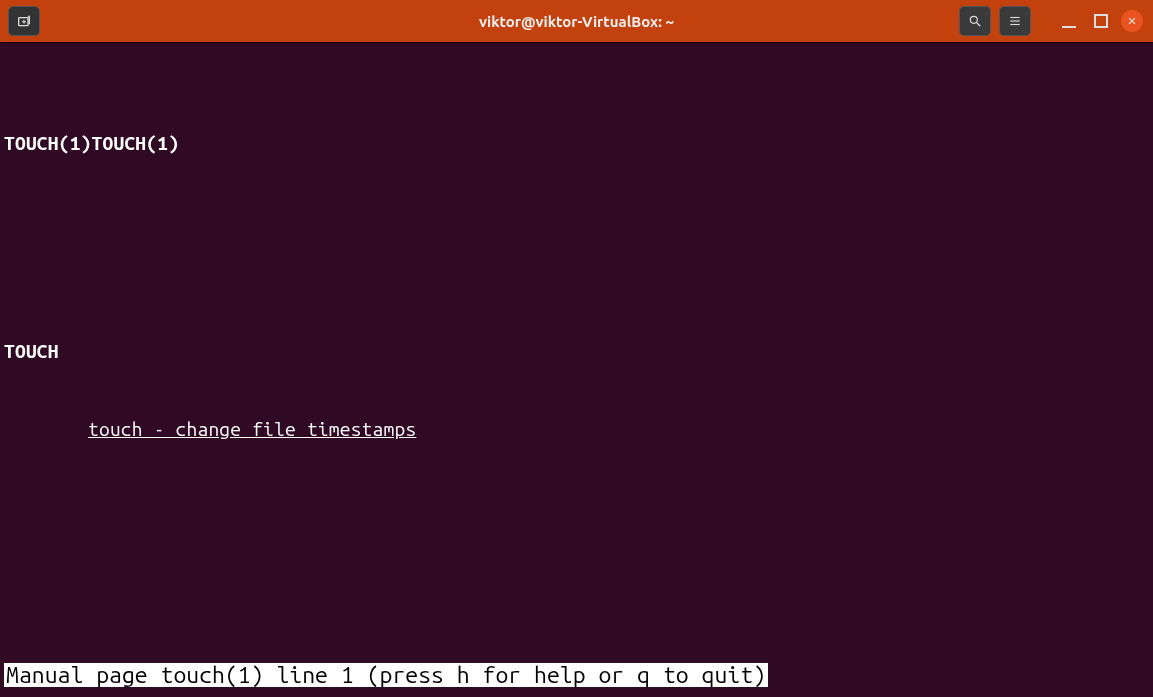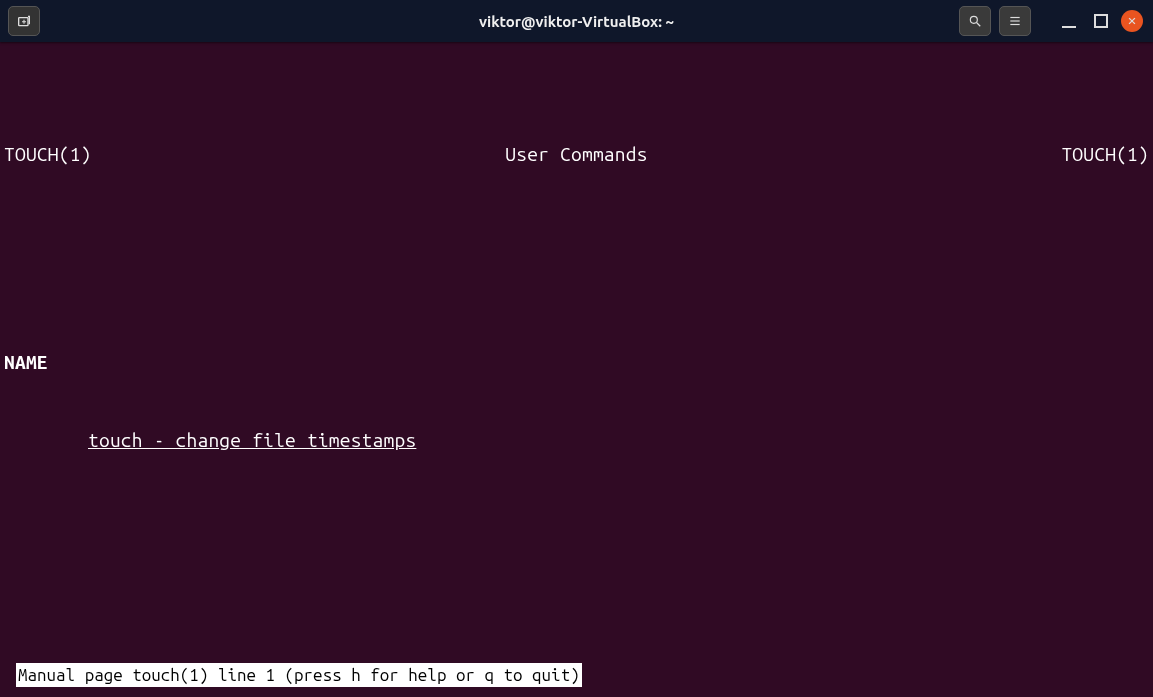--- a/index.html
+++ b/index.html
@@ -7,21 +7,21 @@
     padding: 0;
     width: 1153px;
     height: 697px;
     background: #300a24;
     font-family: "Ubuntu Mono", "DejaVu Sans Mono", "Liberation Mono", monospace;
     overflow: hidden;
     color: #ffffff;
   }
   .titlebar {
     height: 42px;
-    background: #0f172a;
+    background: #c2410c;
     display: flex;
     align-items: center;
     position: relative;
     box-shadow: 0 1px 2px rgba(0,0,0,0.5);
     font-family: "Ubuntu", "DejaVu Sans", sans-serif;
   }
   .titlebar .tab-btn {
     width: 30px;
     height: 28px;
     margin-left: 8px;
@@ -82,41 +82,39 @@
   .terminal {
     padding: 4px 4px 0 4px;
     font-size: 19.2px;
     line-height: 26px;
     letter-spacing: 0.2px;
     color: #ffffff;
     white-space: pre-wrap;
   }
   .man-header {
     display: flex;
-    justify-content: space-between;
-    font-weight: normal;
+    justify-content: flex-start;
+    font-weight: bold;
     padding: 6px 0 0 0;
-    margin-top: 11px;
   }
   .sect {
     font-weight: bold;
   }
   .indent1 { padding-left: 84px; display:block; text-indent:0;text-decoration:underline; }
   .blank { height: 26px; }
   .statusline {
     position: absolute;
     bottom: 10px;
     left: 4px;
     background: #ffffff;
     color: #000000;
-    font-size: 17px;
+    font-size: 23px;
     line-height: 24px;
     padding: 0 2px;
     font-family: inherit;
-    margin-left: 12px;
   }
 </style>
 </head>
 <body>
 
 <div class="titlebar">
   <div class="tab-btn">
     <svg viewBox="0 0 24 24" fill="none" stroke="#ddd" stroke-width="2">
       <rect x="4" y="7" width="14" height="12" rx="1"></rect>
       <path d="M18 5 h2 v12"></path>
@@ -155,27 +153,26 @@
         <line x1="19" y1="5" x2="5" y2="19"></line>
       </svg>
     </div>
   </div>
 </div>
 
 <div class="terminal">
 
   <div class="man-header">
     <span>TOUCH(1)</span>
-    <span>User Commands</span>
     <span>TOUCH(1)</span>
   </div>
 
   <div class="blank"></div>
 
-  <div class="sect">NAME</div>
+  <div class="sect">TOUCH</div>
   <div class="indent1">touch - change file timestamps</div>
 
   <div class="blank"></div>
 
   
 
   
 
   
   

